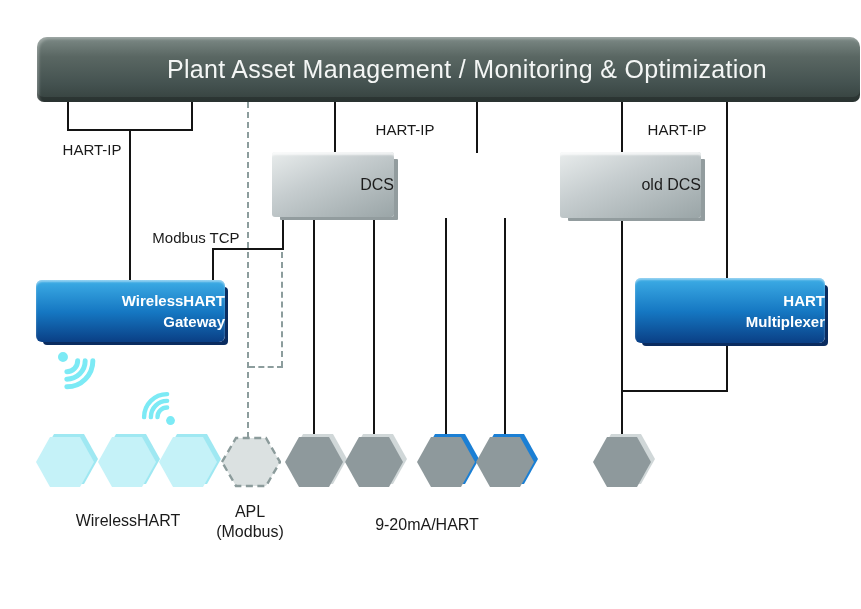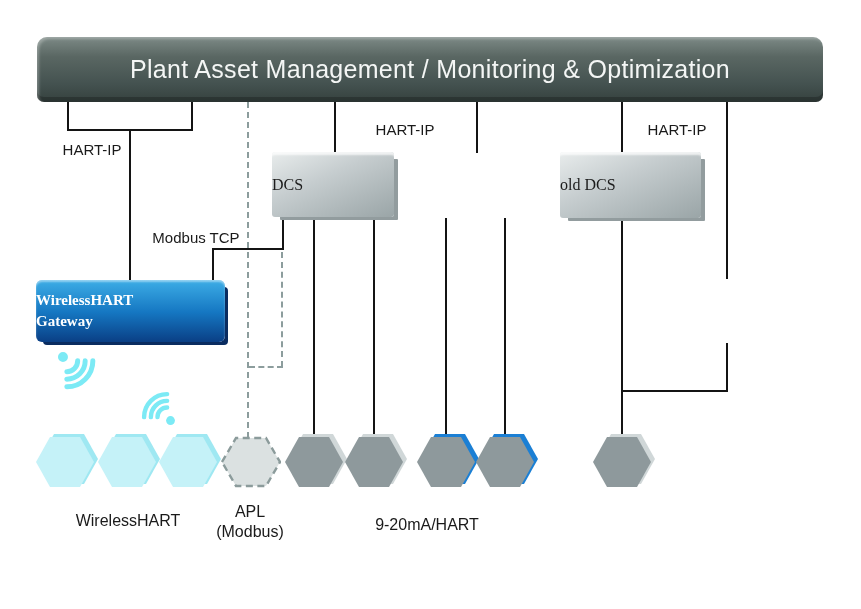--- a/index.html
+++ b/index.html
@@ -12,24 +12,24 @@
   
   .dashv{position:absolute;width:0;border-left:2.5px dashed #8c9d9d;}
   .dashh{position:absolute;height:0;border-top:2.5px dashed #8c9d9d;}
 
   
   .topbar{position:absolute;left:37px;top:37px;width:786px;height:65px;
     background:linear-gradient(180deg,#7d8a86 0%,#5a6763 30%,#445250 72%,#35413e 100%);
     border-radius:10px 10px 7px 7px;
     box-shadow:inset 2px 2px 3px rgba(255,255,255,.28), inset 0 -5px 0 rgba(0,0,0,.22);
     display:flex;align-items:center;justify-content:center;
-    color:#f4f6f5;font-size:25px;letter-spacing:.3px;}
+    color:#f4f6f5;font-size:25px;letter-spacing:.3px;padding-left:37px;}
 
   
-  .box{position:absolute;display:flex;flex-direction:column;align-items:flex-start;justify-content:center;font-family:Liberation Serif, serif;}
+  .box{position:absolute;display:flex;flex-direction:column;align-items:flex-end;justify-content:center;}
   .graybox{background:linear-gradient(155deg,#e8ecec 0%,#c6cdcf 40%,#9aa5a7 100%);
     box-shadow:inset 0 5px 2px -2px rgba(255,255,255,.75), 6px 5px 0 -2px #929c9e;
     border-radius:3px;font-size:16px;color:#1c1c1c;}
   .sisbox .sis-label{color:#1e6db6;}
   .sis-top{position:absolute;left:0;top:0;right:-4px;height:7px;
     background:linear-gradient(90deg,#0a2a66 0%,#0d53a8 35%,#1e8fe0 75%,#4db4f2 100%);}
   .sisbox{box-shadow:inset 0 5px 2px -2px rgba(255,255,255,.75), 5px 5px 0 -2px #0b2f6e;}
   .bluebox{background:linear-gradient(180deg,#3dade6 0%,#1577c2 52%,#0a3f85 100%);
     box-shadow:inset 0 2px 2px rgba(255,255,255,.45), 5px 5px 0 -2px #0a2c60;
     border-radius:6px;color:#ffffff;font-weight:bold;font-size:15px;
@@ -96,20 +96,24 @@
 
   <div class="box graybox" style="left:560px;top:152px;width:141px;height:66px;">
     <span>old DCS</span>
   </div>
 
   <div class="box bluebox" style="left:36px;top:280px;width:189px;height:62px;">
     <span>WirelessHART</span>
     <span>Gateway</span>
   </div>
 
+  <div class="box bluebox" style="left:635px;top:278px;width:190px;height:65px;">
+    <span>HART</span>
+    <span>Multiplexer</span>
+  </div>
 
   <div class="lbl" style="left:42px;top:141px;width:100px;">HART-IP</div>
   <div class="lbl" style="left:355px;top:121px;width:100px;">HART-IP</div>
   <div class="lbl" style="left:627px;top:121px;width:100px;">HART-IP</div>
   <div class="lbl" style="left:146px;top:229px;width:100px;">Modbus TCP</div>
 
   <div class="wifi wifi1" style="left:50px;top:344px;">
     <svg width="52" height="52" viewBox="0 0 48 48">
       <circle class="wifi-dot" cx="24" cy="41" r="4.6"></circle>
       <path class="wifi-stroke" d="M 16.9 28.9 A 10 10 0 0 1 31.1 28.9"></path>

